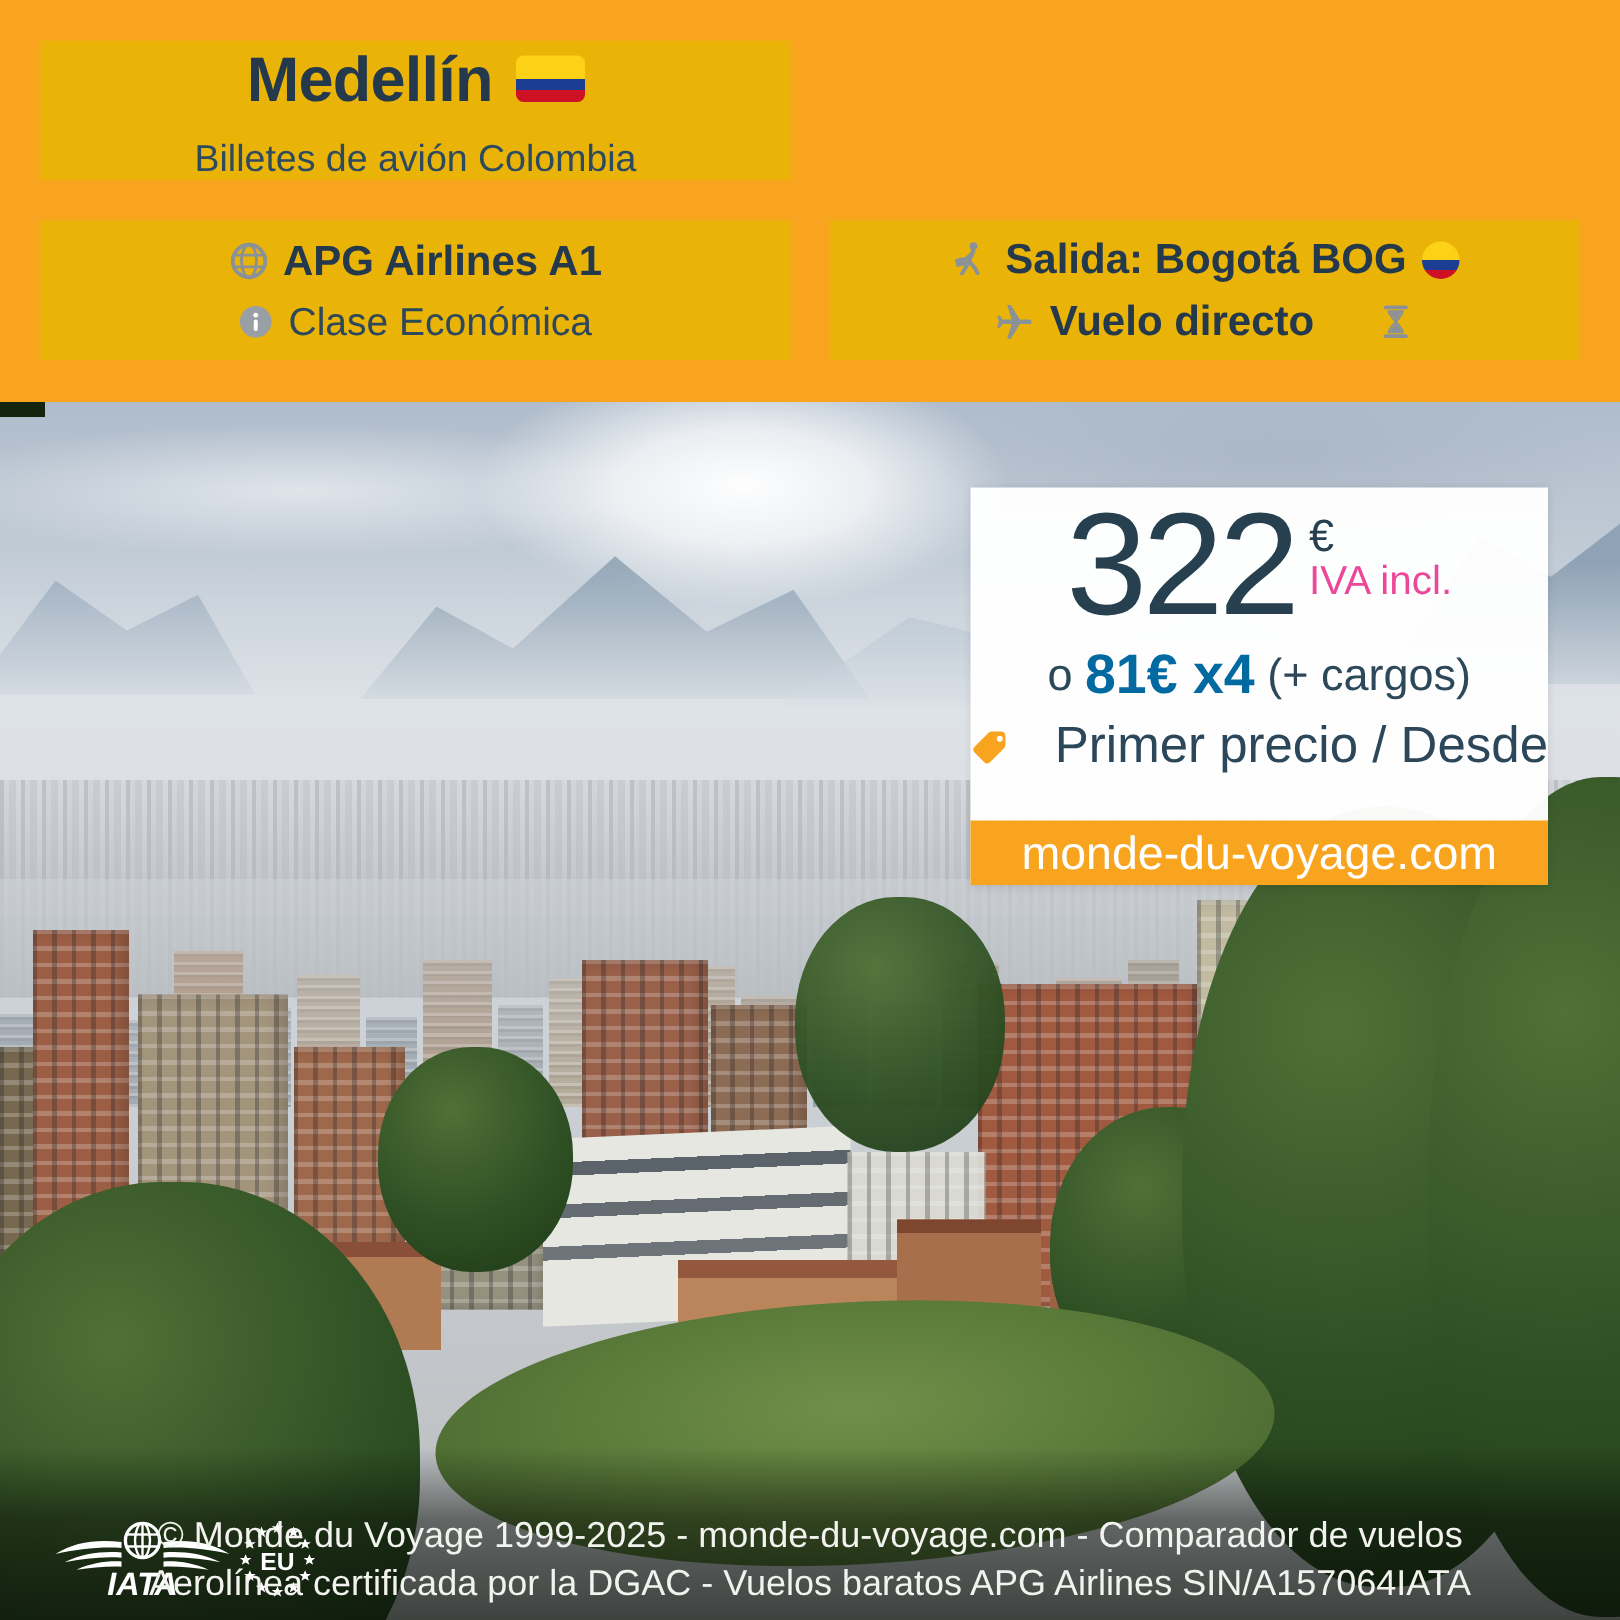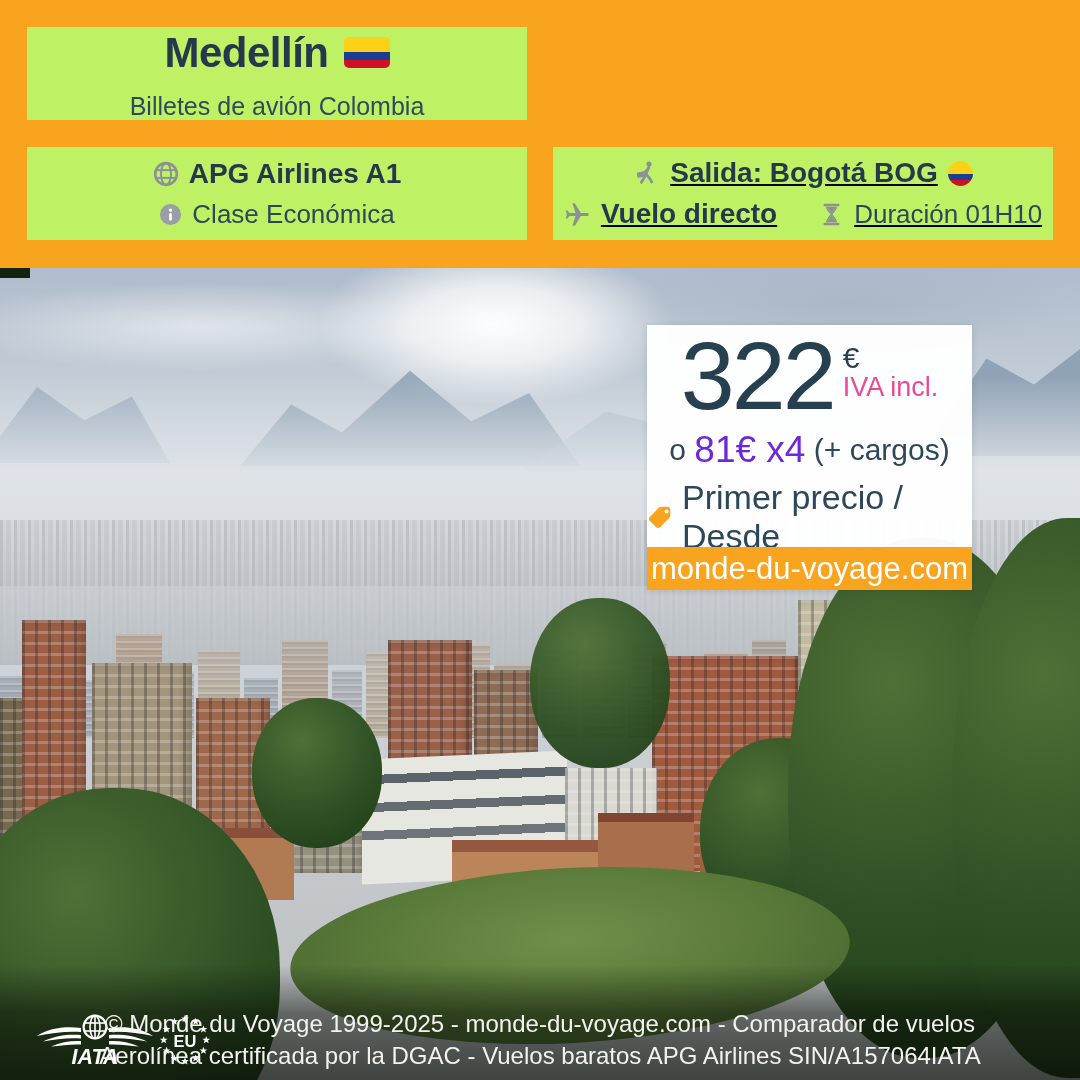--- a/index.html
+++ b/index.html
@@ -3,26 +3,26 @@
 <meta charset="utf-8">
 <style>
   html,body{margin:0;padding:0;background:#1a1a1a;}
   .canvas{
     position:relative;width:1080px;height:1080px;overflow:hidden;
     background:#F9A41F;
     font-family:"Liberation Sans","DejaVu Sans",sans-serif;
     -webkit-font-smoothing:antialiased;
   }
   
-  .card{position:absolute;width:500px;height:93px;background:#bef264;
+  .card{position:absolute;width:500px;height:93px;background:#eab308;
     display:flex;flex-direction:column;align-items:center;justify-content:center;}
   .card-dest{left:27px;top:27px;}
   .card-dates{left:553px;top:27px;}
   .card-airline{left:27px;top:147px;}
-  .card-flight{left:553px;top:147px;text-decoration:underline;}
+  .card-flight{left:553px;top:147px;}
   .title-row{display:flex;align-items:center;gap:15px;margin-top:2px;}
   .dest-title{font-size:42px;font-weight:bold;color:#24394B;letter-spacing:-.5px;}
   .flag-rect{width:46px;height:31px;border-radius:5px;overflow:hidden;
     background:linear-gradient(180deg,#FCD116 0 50%,#1B3E94 50% 75%,#CF1126 75% 100%);}
   .divider{width:368px;height:2px;background:#d6d6d6;margin:8px 0 7px;}
   .dest-sub{font-size:25px;color:#2E4B5E;}
   .dates-line{font-size:28px;color:#2B4456;line-height:41px;text-align:center;}
   .iconline{display:flex;align-items:center;gap:10px;}
   .iconline+.iconline{margin-top:9px;text-align:center;}
   .bold-line{font-size:28px;font-weight:bold;color:#24394B;}
@@ -66,29 +66,29 @@
   .tree{border-radius:48%;
     background:radial-gradient(circle at 38% 28%,#4F7036,#2F5024 55%,#1D3A17 100%);}
   .grass{left:290px;top:600px;width:560px;height:175px;border-radius:50%;transform:rotate(-3deg);
     background:radial-gradient(ellipse at 50% 40%,#708F49 0%,#5A7A3A 50%,#42612C 100%);}
   .canopy{left:-30px;right:-30px;bottom:-10px;height:252px;
     background:linear-gradient(180deg,#2C4A22 0%,#203A18 40%,#13240E 100%);
     clip-path:polygon(0 34%,3% 20%,7% 30%,11% 14%,16% 26%,21% 10%,26% 22%,32% 8%,37% 20%,43% 6%,49% 18%,55% 5%,61% 16%,67% 7%,73% 18%,79% 5%,85% 14%,91% 3%,95% 12%,100% 7%,100% 100%,0 100%);}
   .shade{left:0;right:0;bottom:0;height:115px;
     background:linear-gradient(180deg,rgba(7,11,5,0) 0%,rgba(7,11,5,.5) 42%,rgba(5,9,4,.68) 100%);}
   
-  .price-card{position:absolute;left:647px;top:325px;width:325px;height:265px;z-index:40;
+  .price-card{position:absolute;left:647px;top:325px;width:385px;height:265px;z-index:40;
     background:rgba(255,255,255,.97);box-shadow:0 1px 6px rgba(0,0,0,.12);}
   .price-row{display:flex;justify-content:center;align-items:flex-start;gap:9px;padding-top:8px;}
   .amount{font-size:97px;line-height:86px;color:#274050;letter-spacing:-3px;}
   .cur-col{margin-top:10px;text-align:left;}
   .cur{font-size:30px;color:#274050;line-height:30px;}
   .tax{font-size:27px;color:#ec4899;line-height:29px;}
   .installments{margin-top:10px;text-align:center;font-size:30px;color:#2C4859;}
-  .inst-x4{font-size:37px;font-weight:normal;color:#6d28d9;vertical-align:-2px;}
+  .inst-x4{font-size:37px;font-weight:bold;color:#0369a1;vertical-align:-2px;}
   .trip{margin-top:6px;text-align:center;font-size:30px;font-weight:bold;color:#24404F;}
   .label-row{margin-top:7px;display:flex;justify-content:space-between;align-items:center;gap:9px;
     font-size:34px;color:#2B4759;}
   .site-bar{position:absolute;left:0;right:0;bottom:0;height:43px;background:#F9A41F;
     display:flex;align-items:center;justify-content:center;color:#fff;font-size:31px;}
   
   .footer{position:absolute;left:0;bottom:0;width:100%;height:80px;z-index:30;}
   .logos{position:absolute;left:34px;top:50%;transform:translateY(-50%);
     display:flex;align-items:center;}
   .copy{position:absolute;left:30px;right:30px;top:50%;transform:translateY(-50%);
@@ -149,21 +149,20 @@
       </svg>
       <div class="bold-line">Vuelo directo</div>
       <div class="gap28"></div>
       <svg class="ic" width="25" height="25" viewBox="0 0 24 24">
         <line x1="5.5" y1="2.8" x2="18.5" y2="2.8" stroke="#8A9197" stroke-width="2.4" stroke-linecap="round"></line>
         <line x1="5.5" y1="21.2" x2="18.5" y2="21.2" stroke="#8A9197" stroke-width="2.4" stroke-linecap="round"></line>
         <polygon points="7.4,4.6 16.6,4.6 12,11" fill="#8A9197"></polygon>
         <polygon points="12,13 16.6,19.4 7.4,19.4" fill="#8A9197"></polygon>
         <path d="M7.4 4.6 C7.4 9.4,16.6 14.6,16.6 19.4 M16.6 4.6 C16.6 9.4,7.4 14.6,7.4 19.4" fill="none" stroke="#8A9197" stroke-width="1.4"></path>
       </svg>
-      <div class="reg-line">Duración 01H10</div>
     </div>
   </div>
 
   <div class="photo">
     <div class="cloud1"></div>
     <div class="cloud2"></div>
     <div class="cloud3"></div>
     <div class="ridge ridgeL"></div>
     <div class="ridge ridgeM"></div>
     <div class="ridge ridgeC"></div>

